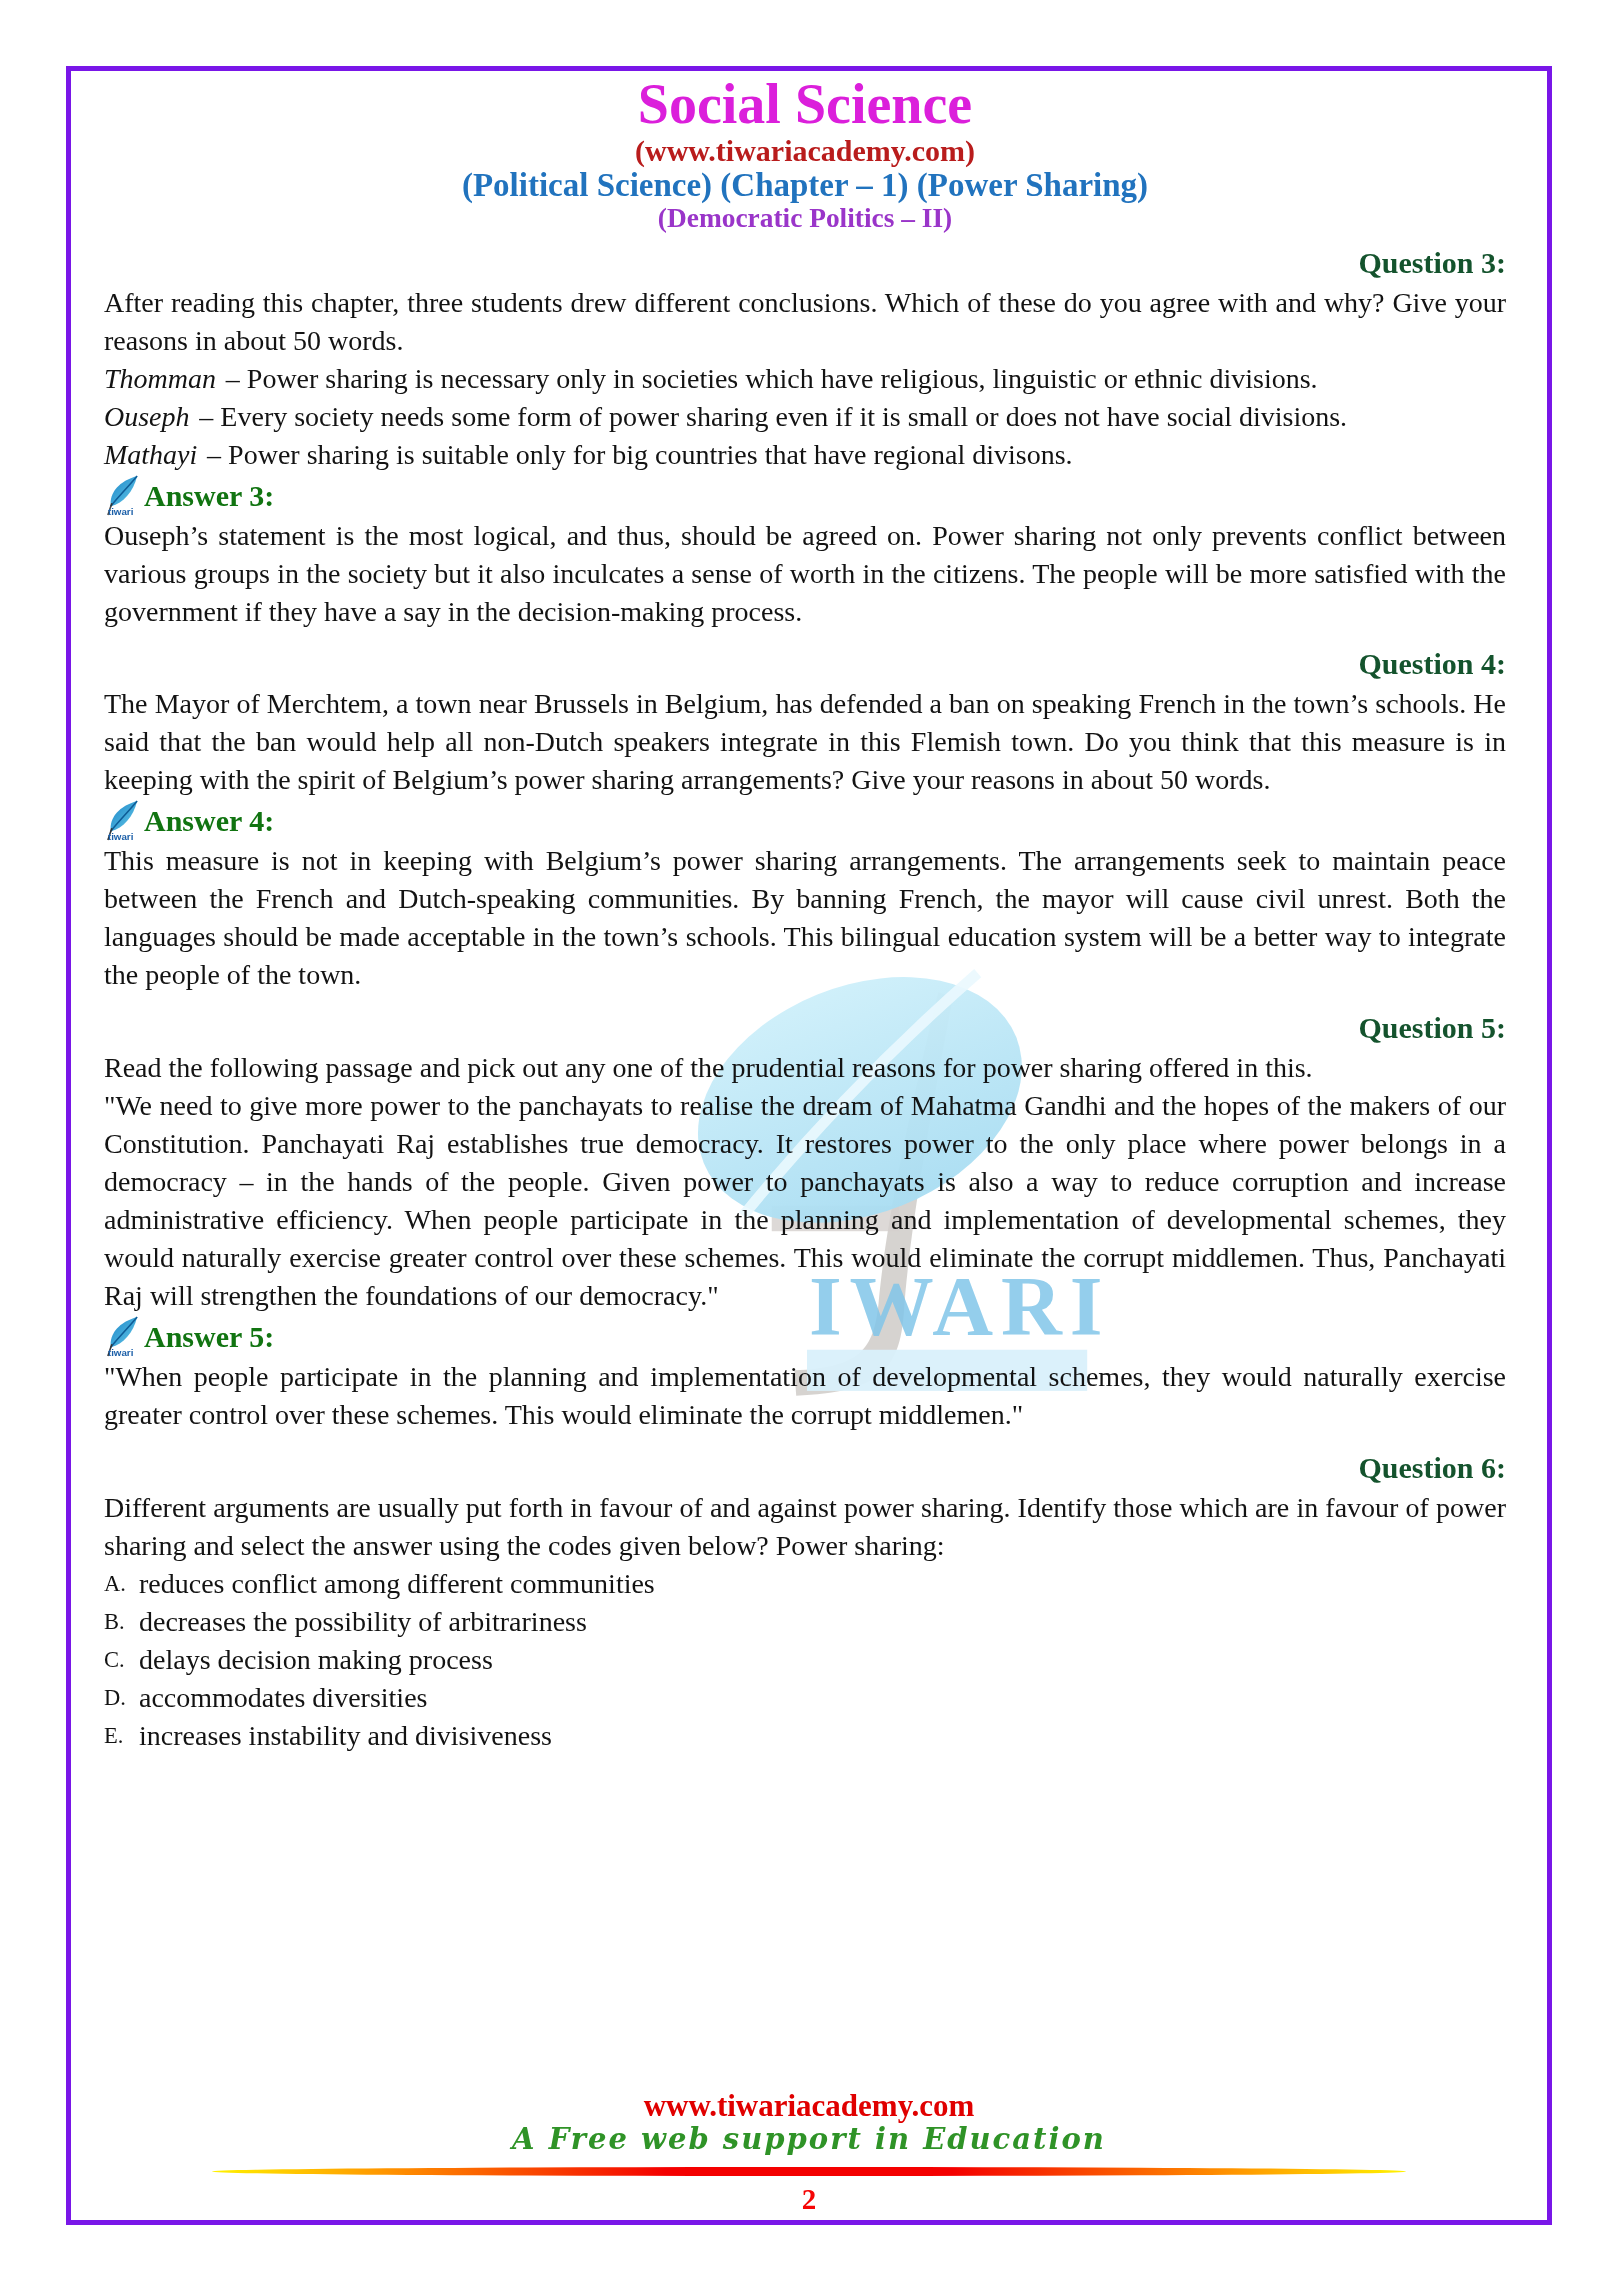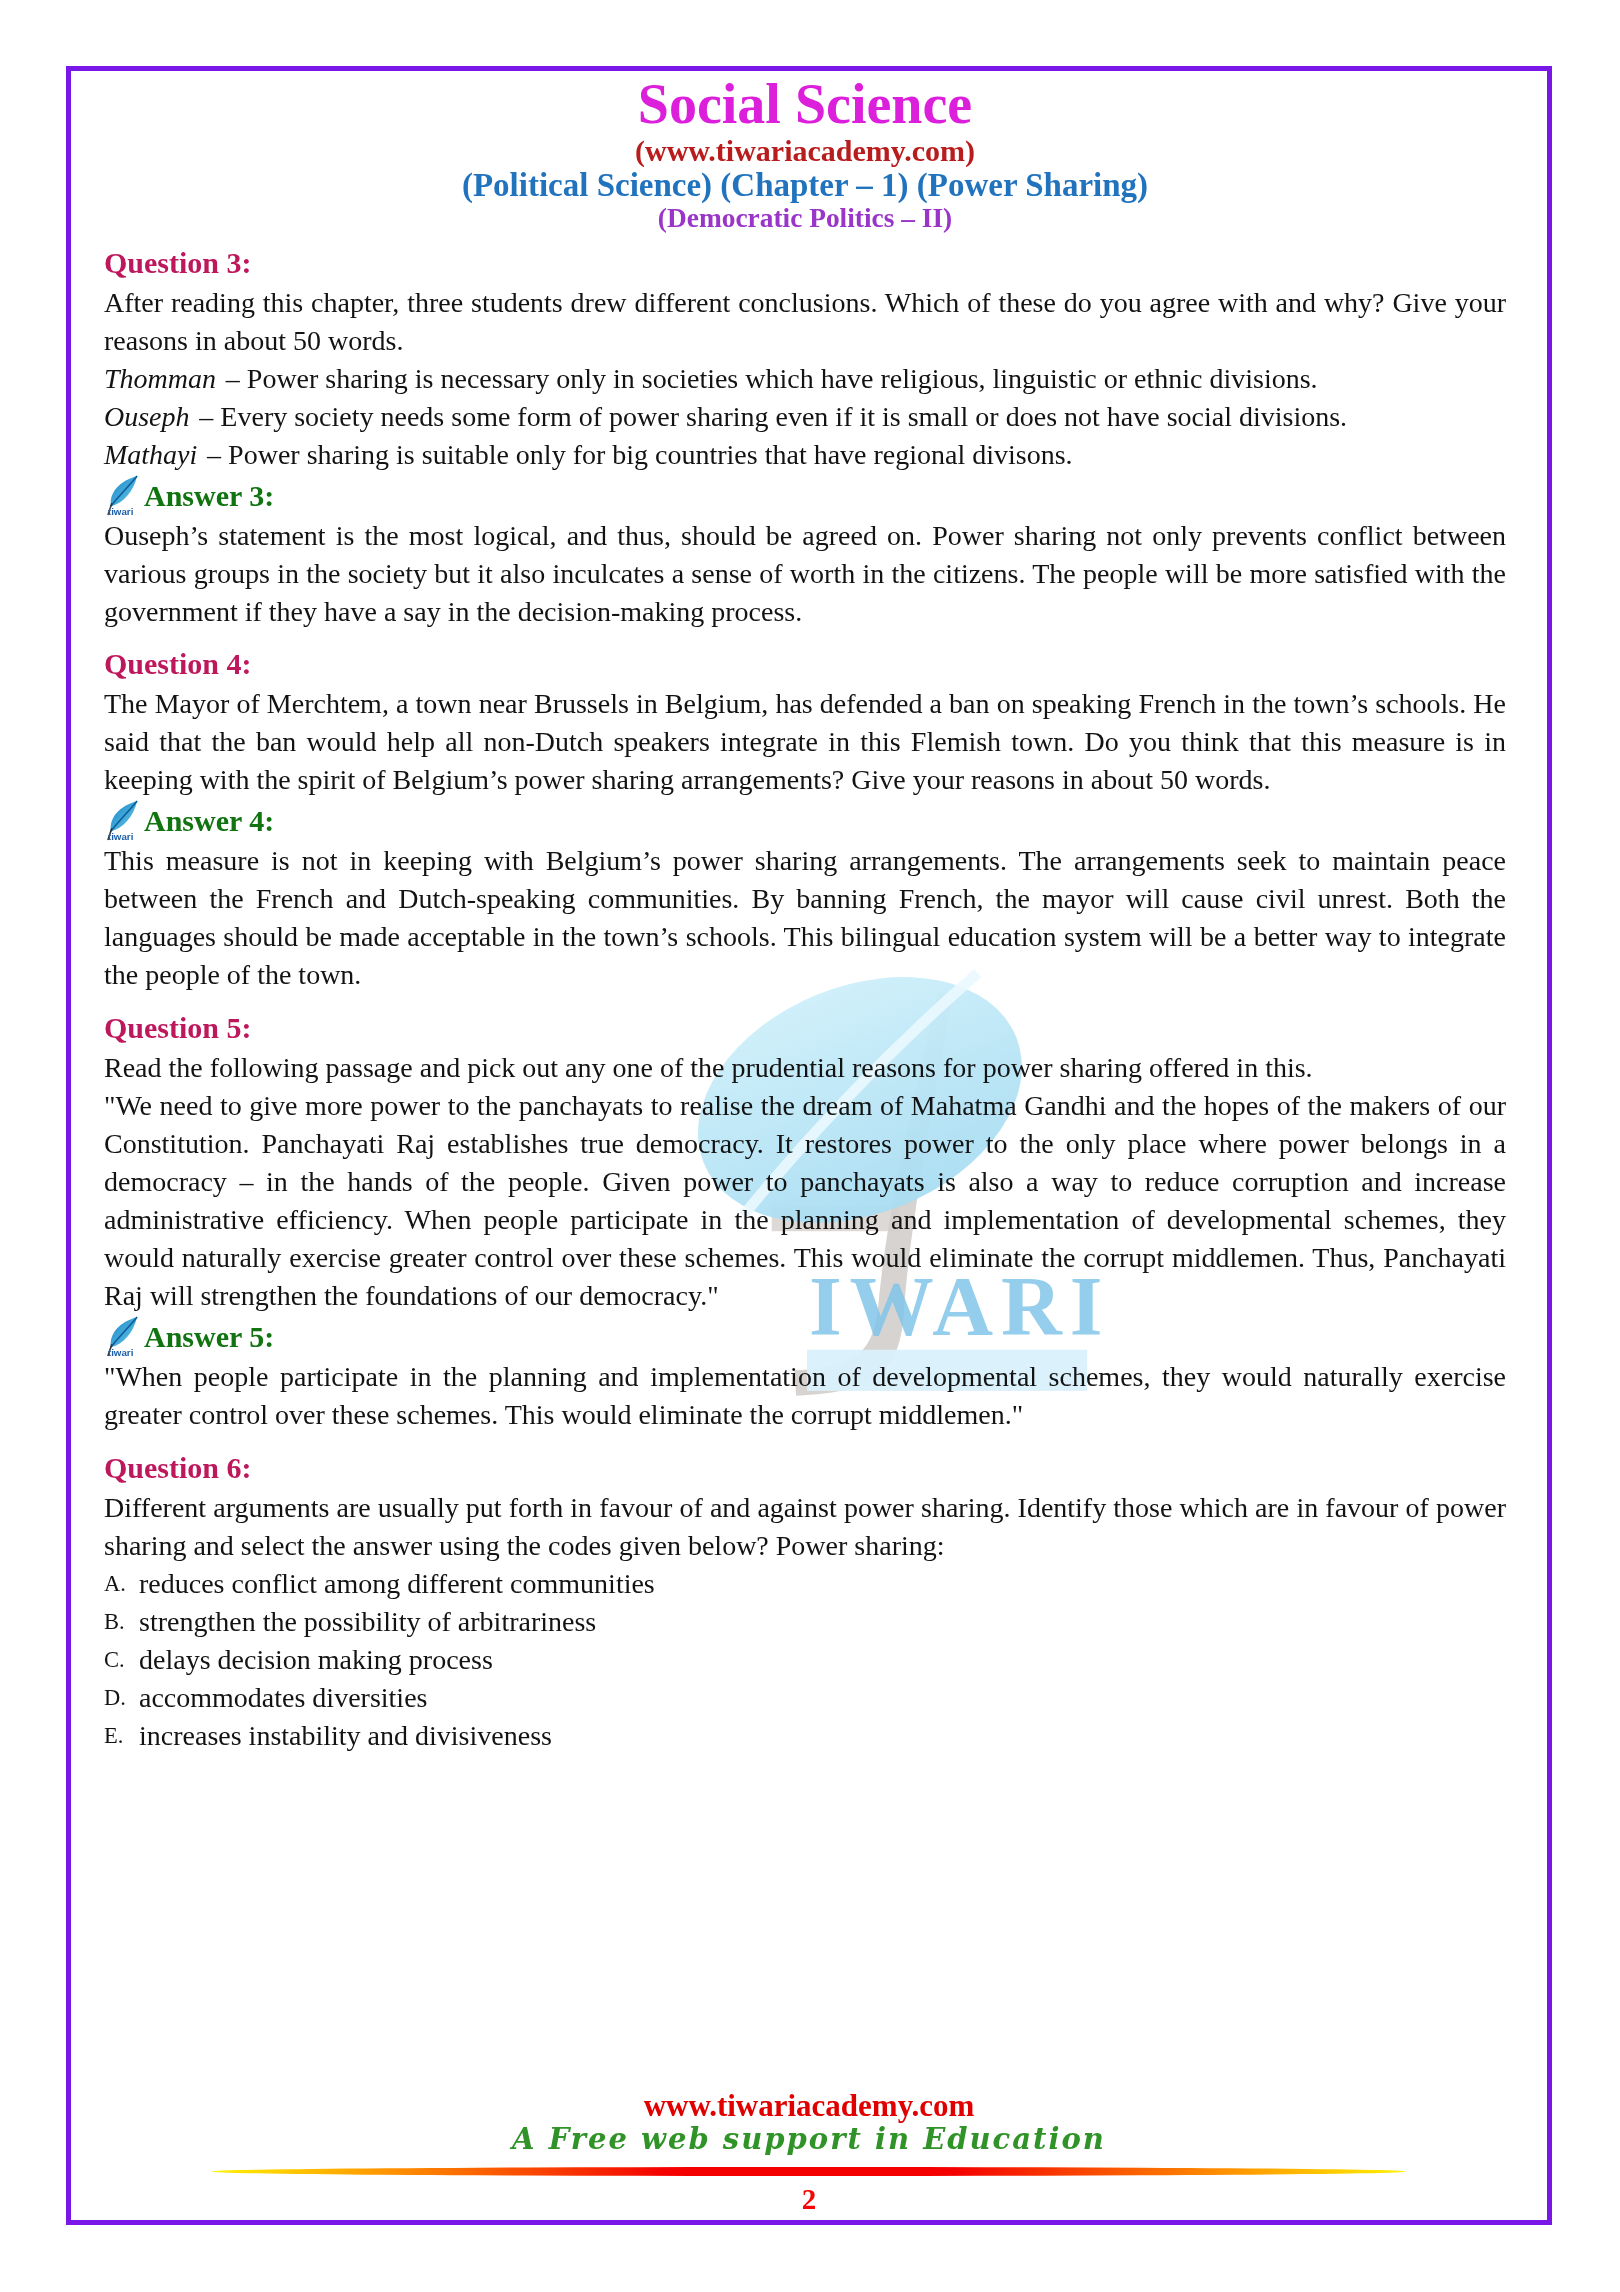--- a/index.html
+++ b/index.html
@@ -5,21 +5,21 @@
   html,body{margin:0;padding:0;background:#ffffff;}
   body{width:1620px;height:2293px;position:relative;font-family:"Liberation Serif","DejaVu Serif",serif;}
   .frame{position:absolute;left:66px;top:66px;width:1476px;height:2149px;border:5.9px solid #7916E8;background:#fff;}
   .watermark{position:absolute;left:544px;top:872px;width:529px;height:549px;z-index:0;pointer-events:none;}
   .content{position:absolute;left:0;top:0;right:0;bottom:0;padding:3.9px 41px 0 33px;z-index:1;}
   .hdr{text-align:center;}
   .h-title{font-size:56px;font-weight:bold;color:#DB1FDB;line-height:59px;}
   .h-site{font-size:30px;font-weight:bold;color:#b91c1c;line-height:33px;}
   .h-chap{font-size:33px;font-weight:bold;color:#2173BE;line-height:36px;}
   .h-book{font-size:27.4px;font-weight:bold;color:#9A35C9;line-height:30px;}
-  .q-head{font-size:30px;font-weight:bold;color:#be185d;line-height:43px;}
+  .q-head{font-size:30px;font-weight:bold;color:#14532d;line-height:43px;text-align:right;}
   .sec{margin-top:11.8px;}
   .sec.first{margin-top:7.8px;}
   .para{font-size:28px;line-height:38px;text-align:justify;color:#131313;margin:0;}
   .s-name{font-style:italic;margin-right:0.35em;}
   .ans-row{display:flex;align-items:center;height:43px;}
   .ans-label{font-size:30px;font-weight:bold;color:#117411;line-height:43px;}
   .logo{width:39px;height:43px;flex:none;margin-right:1px;}
   .options{margin:0;padding:0;list-style:none;}
   .opt{display:flex;font-size:28px;line-height:38px;color:#131313;}
   .opt-letter{font-size:22.5px;width:35px;flex:none;}
@@ -124,21 +124,21 @@
     <div class="sec">
       <div class="q-head">Question 6:</div>
       <p class="para">Different arguments are usually put forth in favour of and against power sharing. Identify those which are in favour of power sharing and select the answer using the codes given below? Power sharing:</p>
       <ul class="options">
         <li class="opt">
             <span class="opt-letter">A.</span>
             <span class="opt-text">reduces conflict among different communities</span>
           </li>
         <li class="opt">
             <span class="opt-letter">B.</span>
-            <span class="opt-text">strengthen the possibility of arbitrariness</span>
+            <span class="opt-text">decreases the possibility of arbitrariness</span>
           </li>
         <li class="opt">
             <span class="opt-letter">C.</span>
             <span class="opt-text">delays decision making process</span>
           </li>
         <li class="opt">
             <span class="opt-letter">D.</span>
             <span class="opt-text">accommodates diversities</span>
           </li>
         <li class="opt">

